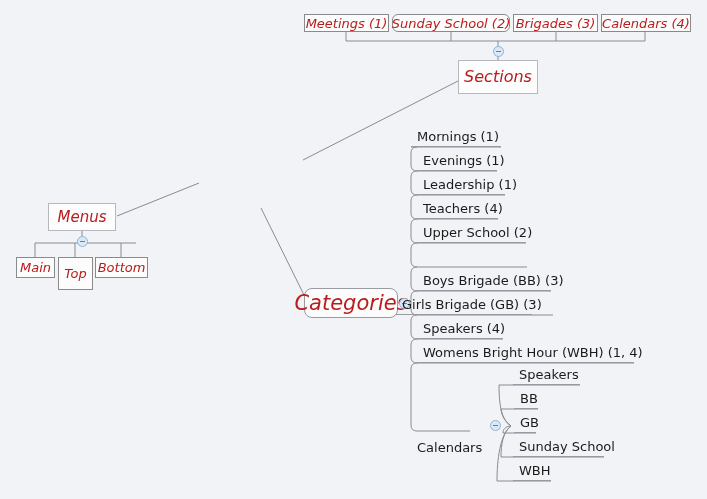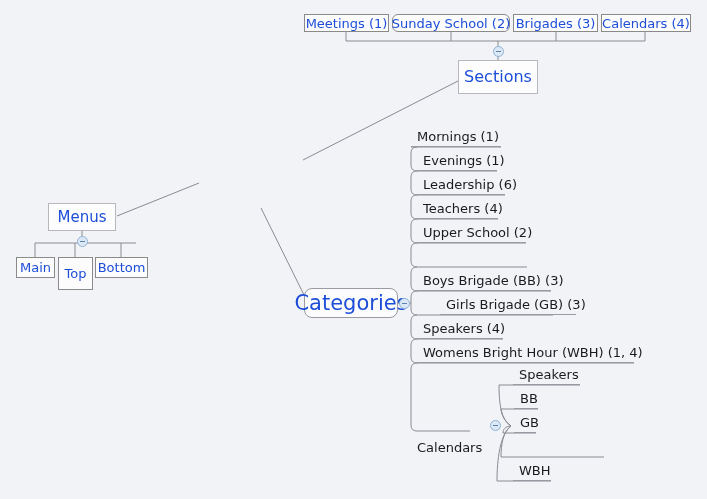--- a/index.html
+++ b/index.html
@@ -25,28 +25,29 @@
     height: 499px;
     pointer-events: none;
   }
 
   
   .boxnode {
     position: absolute;
     box-sizing: border-box;
     background: #fcfcfd;
     border: 1px solid #8a8a8a;
-    color: #1d4ed8;
+    color: #b91c1c;
     font-size: 13px;
     line-height: 1;
     display: flex;
     align-items: center;
     justify-content: center;
     white-space: nowrap;
     padding: 0 6px;
+    font-style: italic;
   }
   .boxnode.soft {
     border-color: #b7b7bd;
     background: #fdfdfe;
   }
   .boxnode.rounded {
     border-radius: 8px;
     border-color: #9a9aa2;
   }
 
@@ -191,32 +192,32 @@
   </div>
   <div class="toggle" style="left:399px; top:298px;"></div>
 
   <div class="urow" style="left:411px; top:129px; width:90px; height:18px;">
     <span>Mornings (1)</span>
   </div>
   <div class="urow" style="left:417px; top:153px; width:80px; height:18px;">
     <span>Evenings (1)</span>
   </div>
   <div class="urow" style="left:417px; top:177px; width:88px; height:18px;">
-    <span>Leadership (6)</span>
+    <span>Leadership (1)</span>
   </div>
   <div class="urow" style="left:417px; top:201px; width:81px; height:18px;">
     <span>Teachers (4)</span>
   </div>
   <div class="urow" style="left:417px; top:225px; width:109px; height:18px;">
     <span>Upper School (2)</span>
   </div>
   <div class="urow" style="left:417px; top:273px; width:134px; height:18px;">
     <span>Boys Brigade (BB) (3)</span>
   </div>
-  <div class="urow" style="left:440px; top:297px; width:136px; height:18px;">
+  <div class="urow" style="left:396px; top:297px; width:136px; height:18px;">
     <span>Girls Brigade (GB) (3)</span>
   </div>
   <div class="urow" style="left:417px; top:321px; width:86px; height:18px;">
     <span>Speakers (4)</span>
   </div>
   <div class="urow" style="left:417px; top:345px; width:217px; height:18px;">
     <span>Womens Bright Hour (WBH) (1, 4)</span>
   </div>
 
   <div style="position:absolute; left:417px; top:417px; width:70px; height:18px;
@@ -228,17 +229,20 @@
 
   <div class="urow" style="left:513px; top:367px; width:67px; height:18px;">
     <span>Speakers</span>
   </div>
   <div class="urow" style="left:514px; top:391px; width:24px; height:18px;">
     <span>BB</span>
   </div>
   <div class="urow" style="left:514px; top:415px; width:22px; height:18px;">
     <span>GB</span>
   </div>
+  <div class="urow" style="left:513px; top:439px; width:91px; height:18px;">
+    <span>Sunday School</span>
+  </div>
   <div class="urow" style="left:513px; top:463px; width:38px; height:18px;">
     <span>WBH</span>
   </div>
 
 </div>
 
 </body></html>

